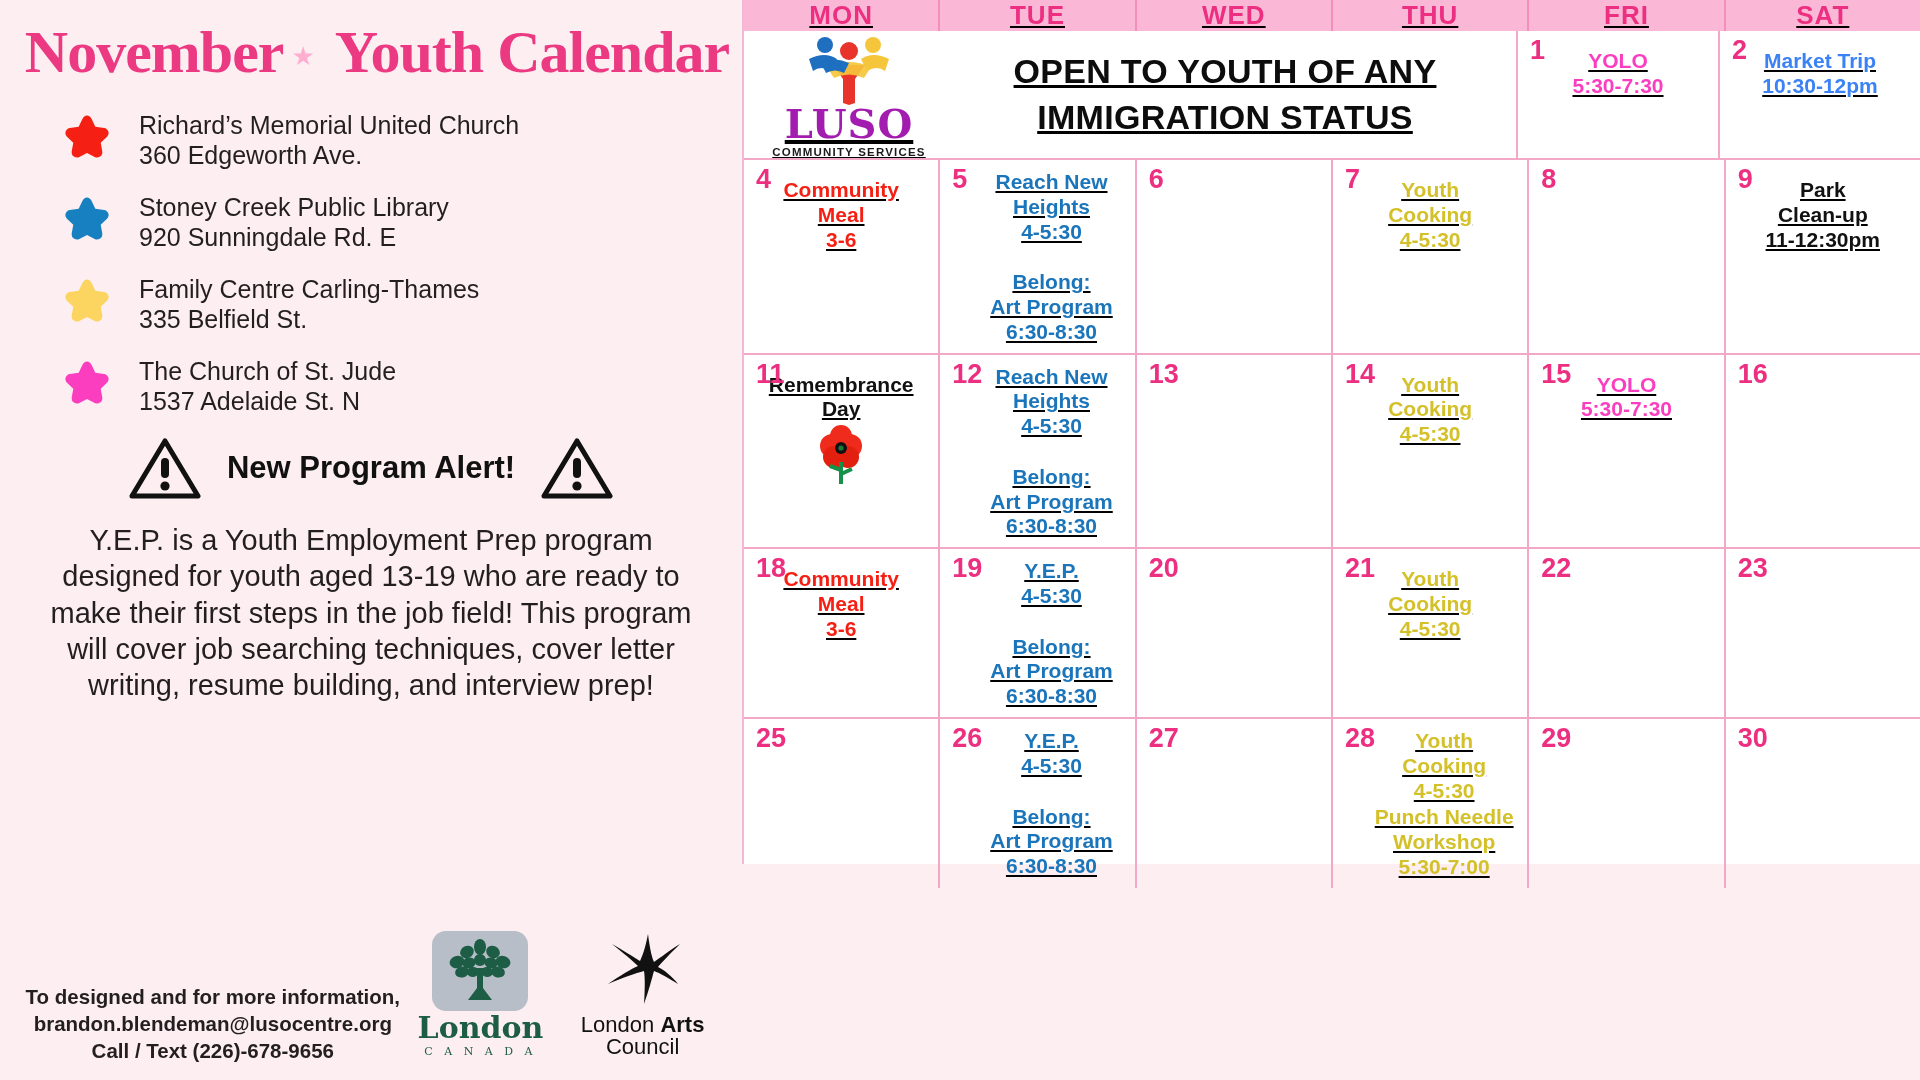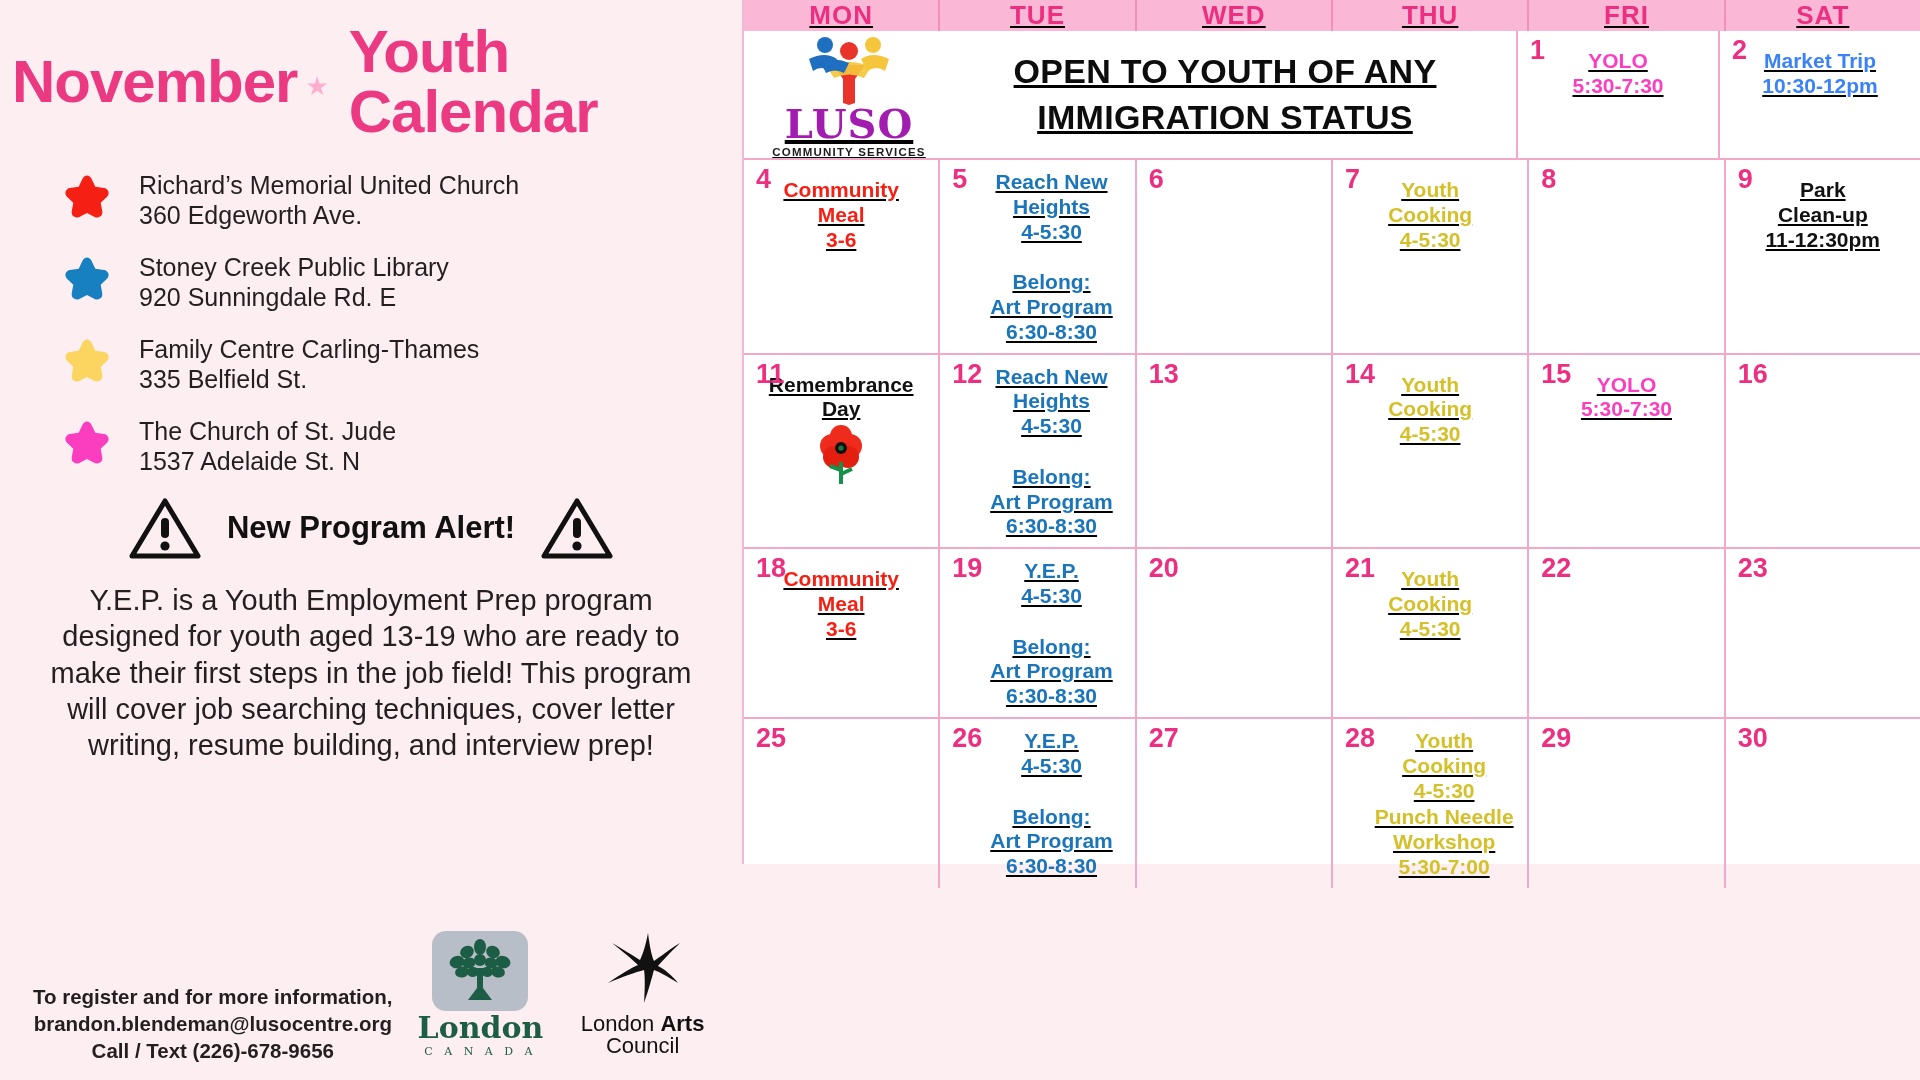--- a/index.html
+++ b/index.html
@@ -18,21 +18,21 @@
     position: relative;
     flex: 0 0 742px;
     padding: 0;
   }
   .title-row {
     display: flex; align-items: center; justify-content: center;
     gap: 6px;
     padding: 22px 0 8px 0;
   }
   .title-month, .title-rest {
-    font-family: Liberation Sans, sans-serif;
+    font-family: Liberation Serif, serif;
     font-size: 60px;
     font-weight: 700;
     color: #ec3a82;
     letter-spacing: -1px;
     line-height: 1;
     padding-left: 12px;
   }
   .title-star {
     color: #ffaed0;
     font-size: 26px;
@@ -66,21 +66,21 @@
 
   
   .footer {
     position: absolute; left: 0; bottom: 16px; width: 742px;
     display:flex; align-items:flex-end; padding-left: 8px;
   }
   .contact {
     width: 415px; text-align:center;
     font-size: 20.5px; line-height: 1.32; color:#231f20; font-weight: 600;
   }
-  .logos { display:flex; align-items:flex-start; padding-bottom: 6px;}
+  .logos { display:flex; align-items:center; padding-bottom: 6px;}
   .london-logo { text-align:center; }
   .london-badge {
     width: 96px; height: 80px; background:#b7bec7; border-radius: 14px;
     display:flex; align-items:center; justify-content:center; margin: 0 auto;
   }
   .london-word { font-family:"DejaVu Serif", serif; font-size: 30px; font-weight:700; color:#1d5c45; line-height:1; margin-top:2px;}
   .london-sub { font-family:"DejaVu Serif", serif; font-size:11px; letter-spacing:4px; color:#1d5c45; margin-top:2px;}
   .lac { text-align:center; }
   .lac-word { font-size: 22px; color:#111; line-height:1; margin-top:4px; }
   .lac-word b { font-weight:800; }
@@ -217,21 +217,21 @@
           <rect x="32" y="22" width="8" height="20" rx="4" fill="#111"></rect>
           <circle cx="36" cy="50" r="4.6" fill="#111"></circle>
         </svg>
       </span>
     </div>
 
     <div class="yep-para">Y.E.P. is a Youth Employment Prep program designed for youth aged 13-19 who are ready to make their first steps in the job field! This program will cover job searching techniques, cover letter writing, resume building, and interview prep!</div>
 
     <div class="footer">
       <div class="contact">
-        <div>To register and for more information,</div>
+        <div>To designed and for more information,</div>
         <div>brandon.blendeman@lusocentre.org</div>
         <div>Call / Text (226)-678-9656</div>
       </div>
 
       <div class="logos">
         <div class="london-logo">
           <div class="london-badge">
             <svg width="74" height="66" viewBox="0 0 74 66">
               <g fill="#1d5c45">
                 <ellipse cx="37" cy="9" rx="6" ry="8"></ellipse>

